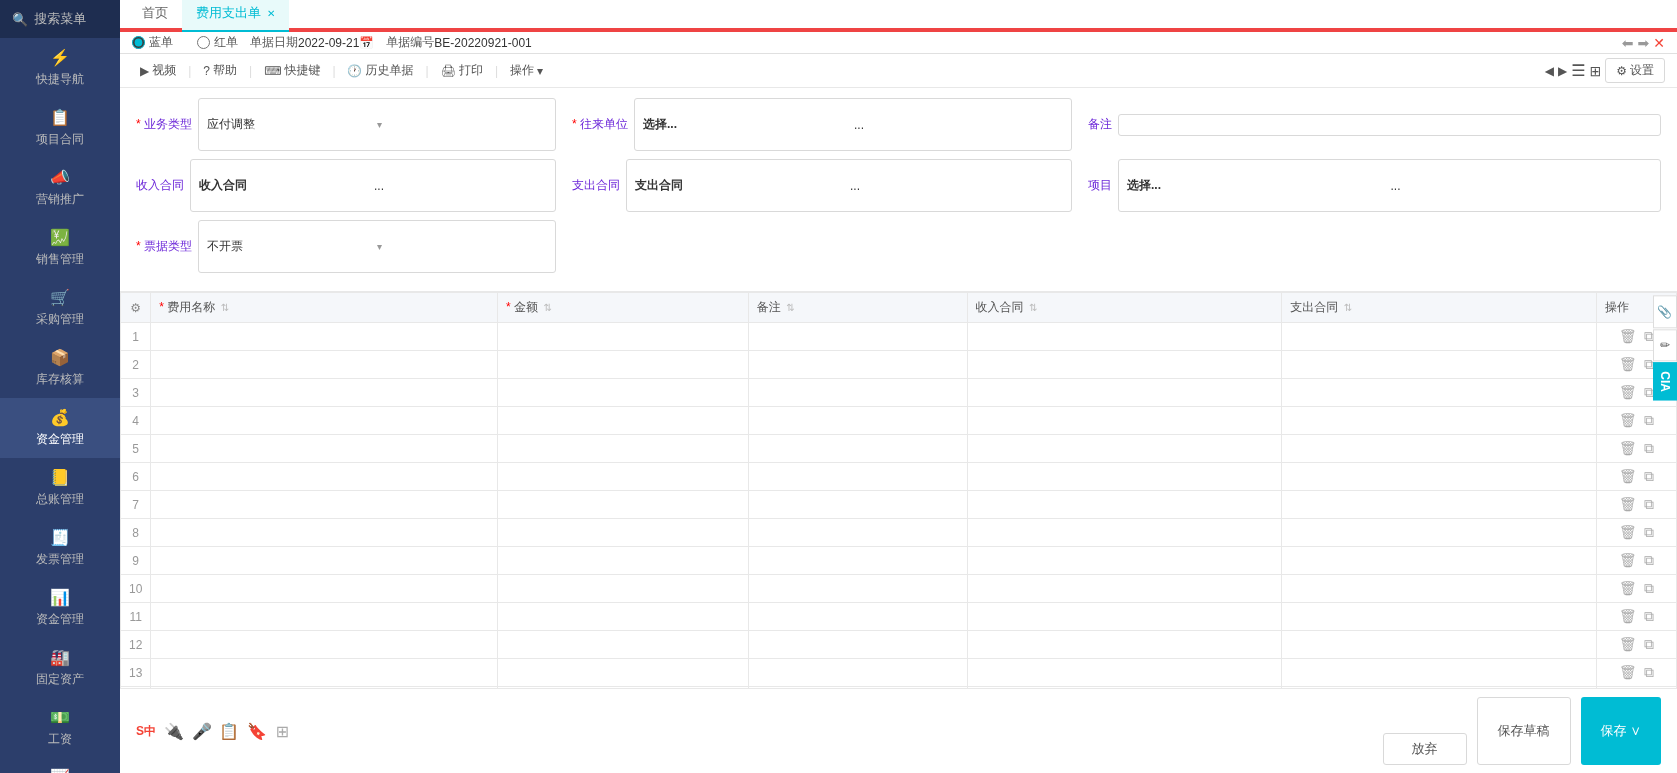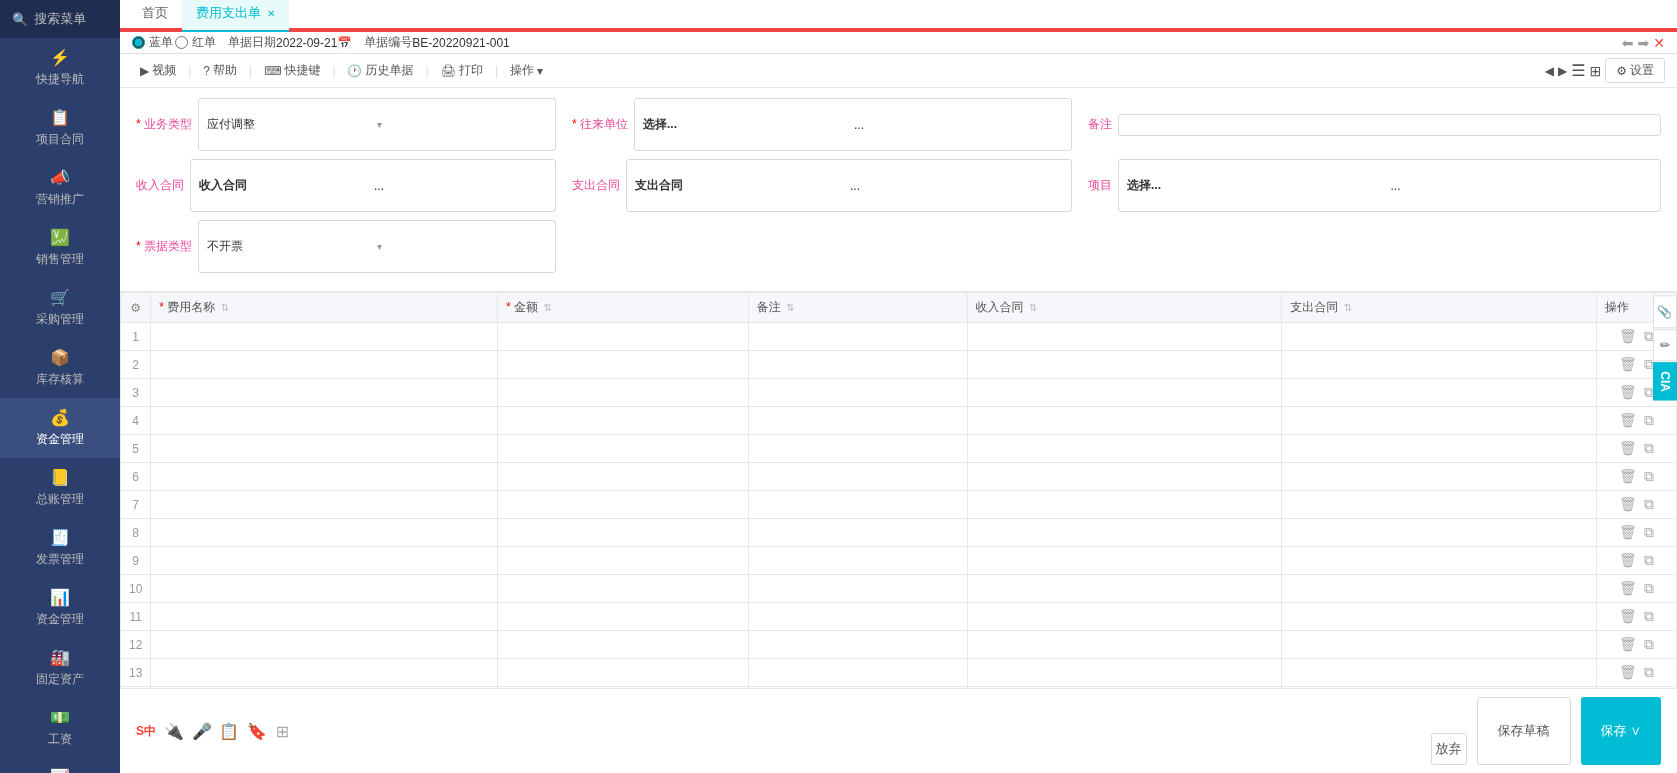--- a/index.html
+++ b/index.html
@@ -95,21 +95,21 @@
       flex-wrap: wrap;
     }
     .form-field {
       display: flex;
       align-items: center;
       gap: 6px;
       flex: 1;
       min-width: 200px;
     }
     .form-label {
-      color: #ec4899;
+      color: #6d28d9;
       font-size: 12px;
       white-space: nowrap;
       flex-shrink: 0;
     }
     .form-label.required::before {
       content: "* ";
       color: red;
     }
     .form-input {
       flex: 1;
@@ -127,21 +127,21 @@
       align-items: center;
       border: 1px solid #d9d9d9;
       border-radius: 3px;
       padding: 17px 8px;
       background: #fff;
       cursor: pointer;
     }
     .form-select-wrapper span { flex: 1; font-size: 12px; color: #333; }
     .form-select-wrapper .arrow { color: #999; font-size: 10px; }
     .form-dots { color: #999; font-size: 12px; cursor: pointer; margin-left: 2px; }
-    .radio-group { display: flex; align-items: center; gap: 2px; }
+    .radio-group { display: flex; align-items: center; gap: 24px; }
     .radio-label { display: flex; align-items: center; gap: 4px; color: #555; cursor: pointer; }
     .radio-blue { accent-color: #00bcd4; }
     .radio-red { accent-color: #f44336; }
     .date-field { display: flex; align-items: center; }
     .date-icon { color: #00bcd4; cursor: pointer; }
 
     
     .top-action-bar {
       background: #fff;
       display: flex;
@@ -211,21 +211,21 @@
       justify-content: space-between;
       padding: 8px 16px;
       border-top: 1px solid #e8e8e8;
       flex-shrink: 0;
     }
     .footer-icons { display: flex; align-items: center; gap: 8px; }
     .footer-icon { color: #aaa; font-size: 16px; cursor: pointer; }
     .footer-brand { color: #f44336; font-weight: bold; font-size: 12px; }
     .footer-buttons { display: flex; gap: 10px; }
     .btn-discard {
-      padding: 6px 4px; border: 1px solid #d9d9d9;
+      padding: 6px 28px; border: 1px solid #d9d9d9;
       background: #fff; color: #555; border-radius: 3px;
       cursor: pointer; font-size: 13px; margin-top: 36px;
     }
     .btn-draft {
       padding: 6px 20px; border: 1px solid #d9d9d9;
       background: #fff; color: #555; border-radius: 3px;
       cursor: pointer; font-size: 13px;
     }
     .btn-save {
       padding: 6px 20px; background: #00bcd4;

